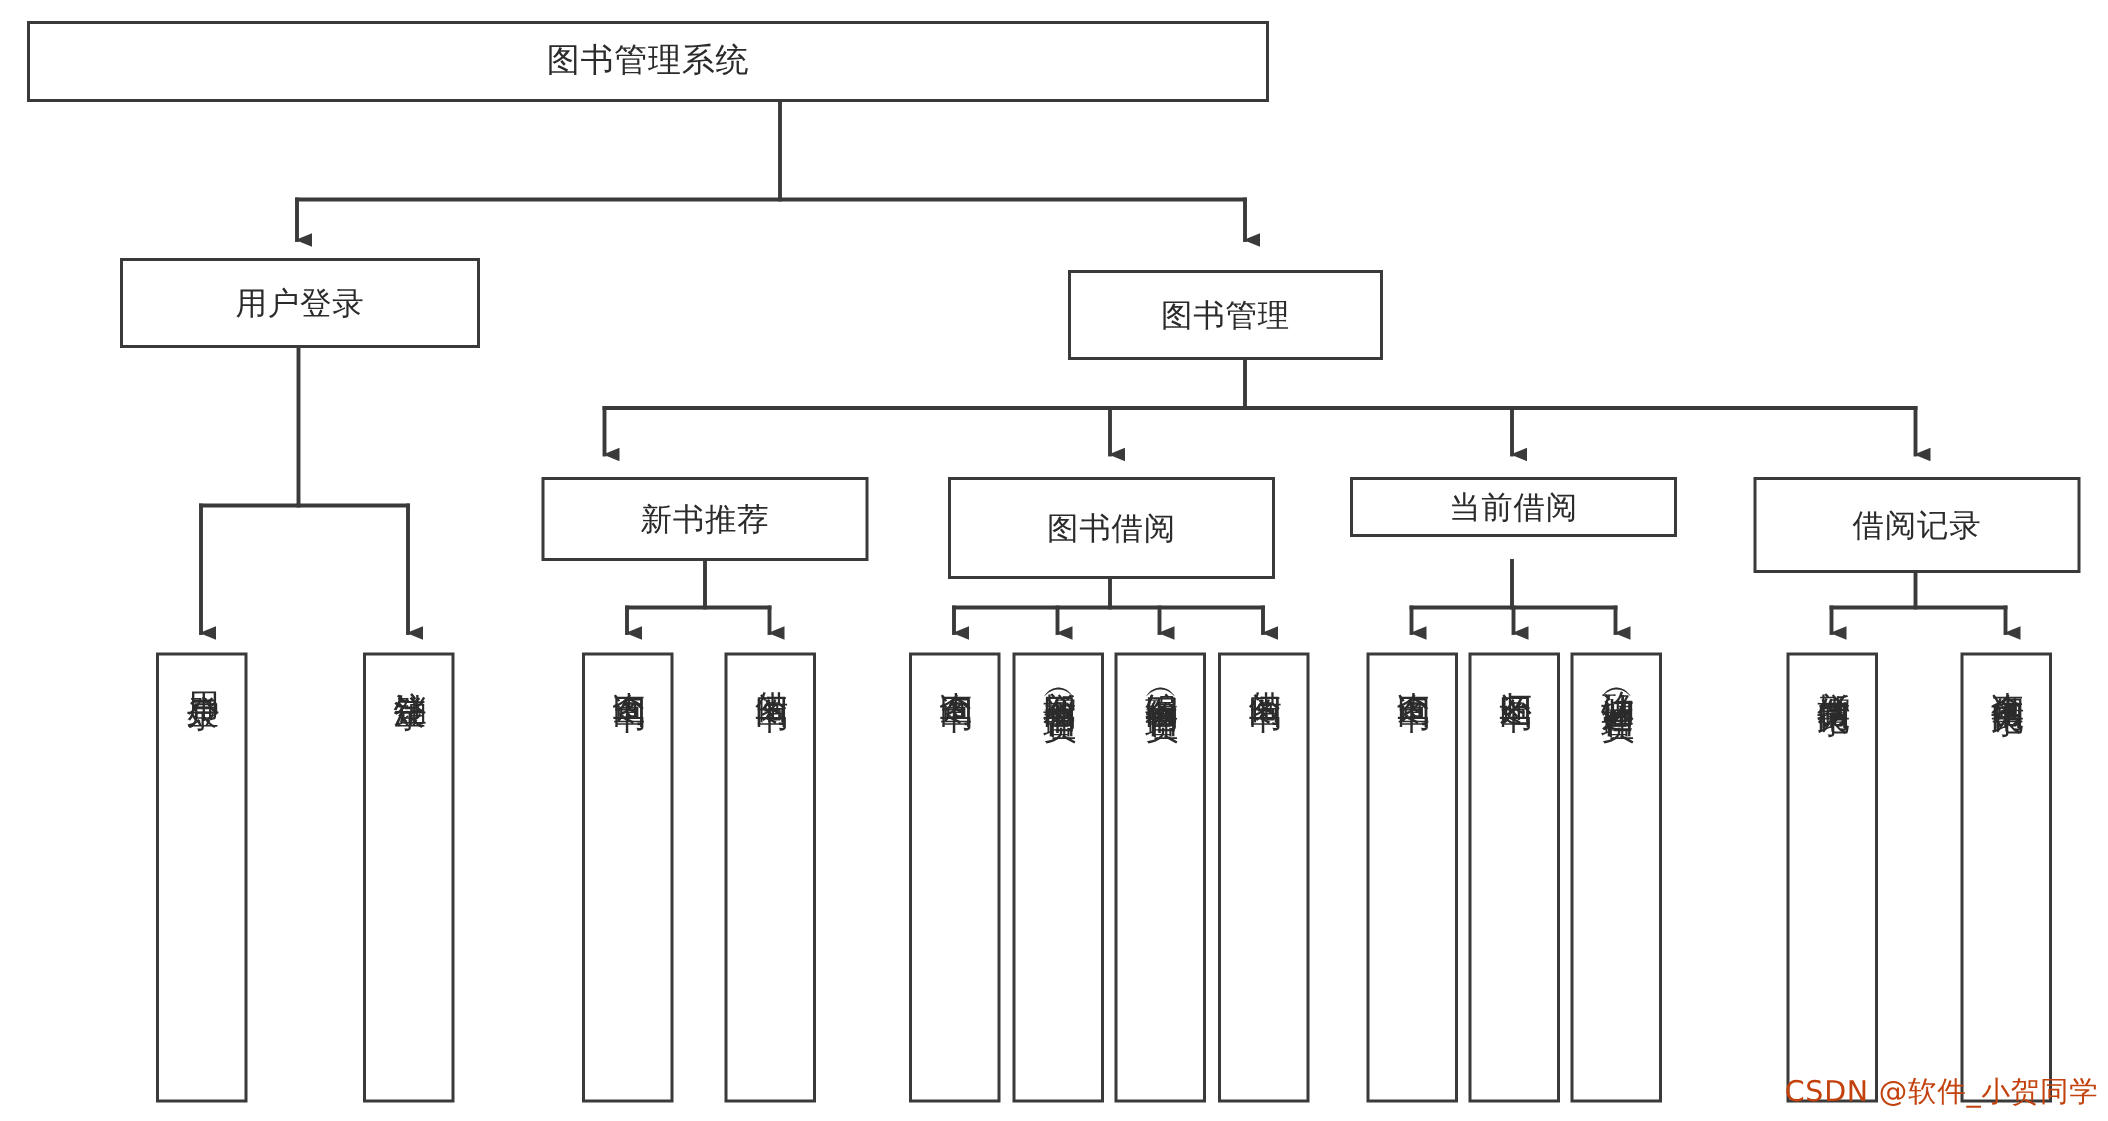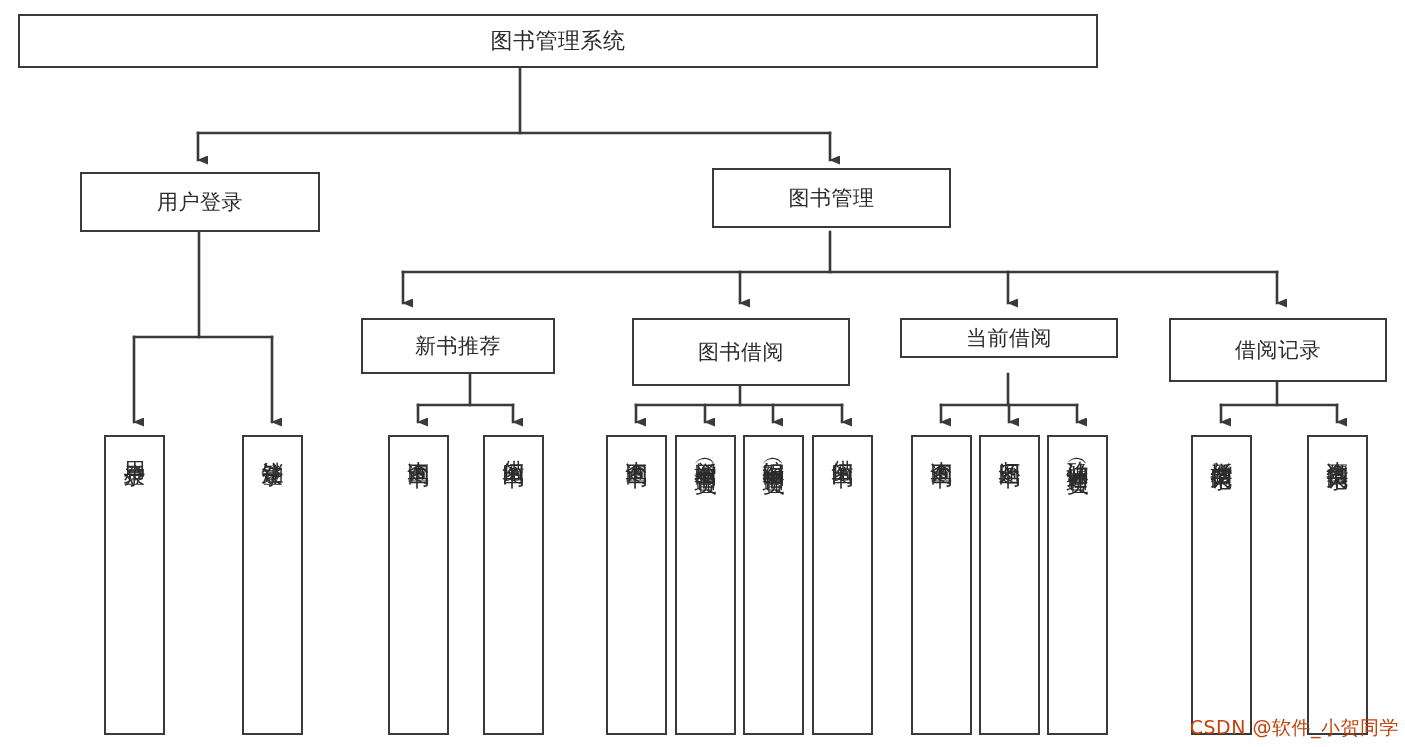--- a/index.html
+++ b/index.html
@@ -121,33 +121,33 @@
       <path d="M1009,405 L1009,422" marker-end="url(#arrowhead)"></path>
       <path d="M1077,405 L1077,422" marker-end="url(#arrowhead)"></path>
 
       <path d="M1277,374 L1277,405"></path>
       <path d="M1221,405 L1337,405"></path>
       <path d="M1221,405 L1221,422" marker-end="url(#arrowhead)"></path>
       <path d="M1337,405 L1337,422" marker-end="url(#arrowhead)"></path>
     </g>
   </svg>
 
-  <div class="node horizontal" id="root-node" style="left:18px; top:14px; width:1080px; height:54px;">
+  <div class="node horizontal" id="root-node" style="left:18px; top:14px; width:828px; height:54px;">
     <span class="node-label">图书管理系统</span>
   </div>
 
   <div class="node horizontal" style="left:80px; top:172px; width:240px; height:60px;">
     <span class="node-label">用户登录</span>
   </div>
 
-  <div class="node horizontal" style="left:712px; top:168px; width:239px; height:60px;justify-content:center;">
+  <div class="node horizontal" style="left:712px; top:180px; width:210px; height:60px;justify-content:center;">
     <span class="node-label">图书管理</span>
   </div>
 
-  <div class="node horizontal" style="left:361px; top:318px; width:194px; height:56px;">
+  <div class="node horizontal" style="left:361px; top:318px; width:218px; height:56px;">
     <span class="node-label">新书推荐</span>
   </div>
 
   <div class="node horizontal" style="left:632px; top:318px; width:218px; height:68px;">
     <span class="node-label">图书借阅</span>
   </div>
 
   <div class="node horizontal" style="left:900px; top:318px; width:218px; height:40px;">
     <span class="node-label">当前借阅</span>
   </div>

